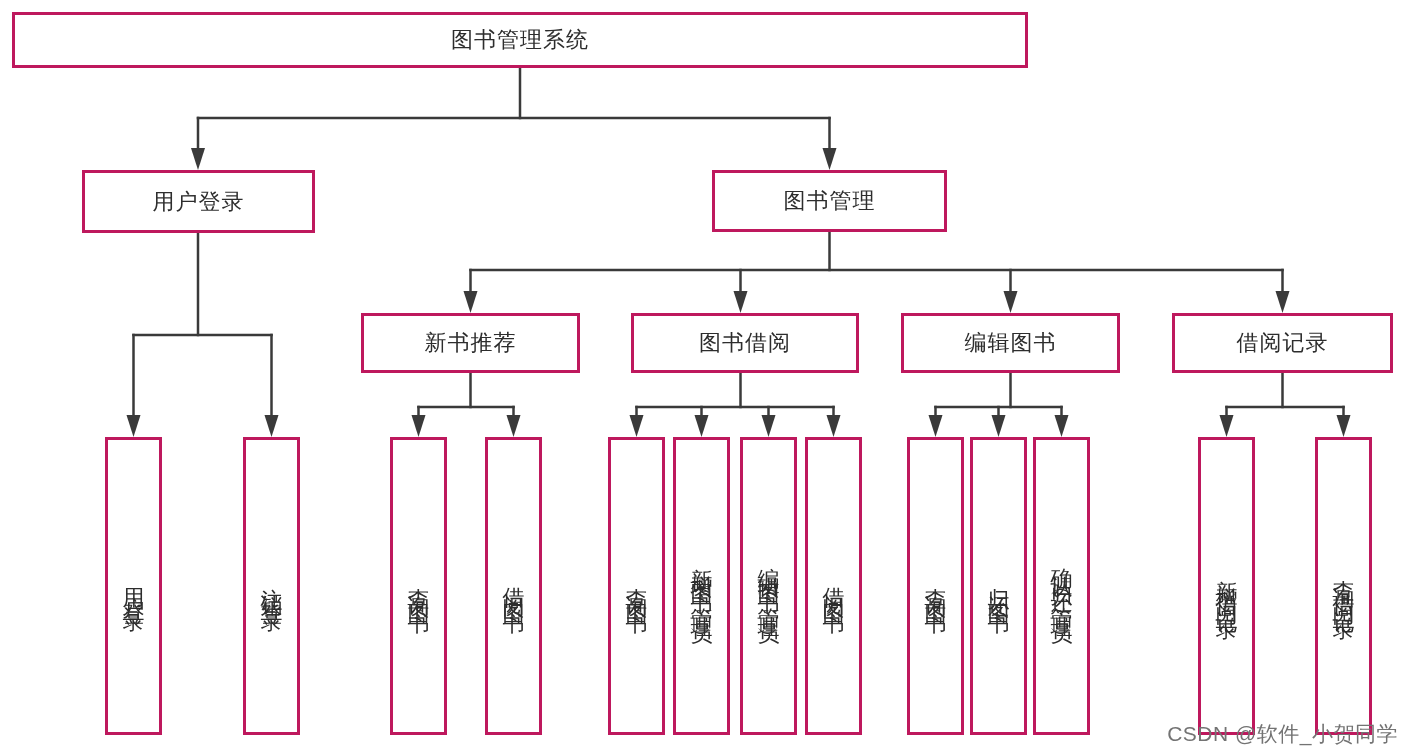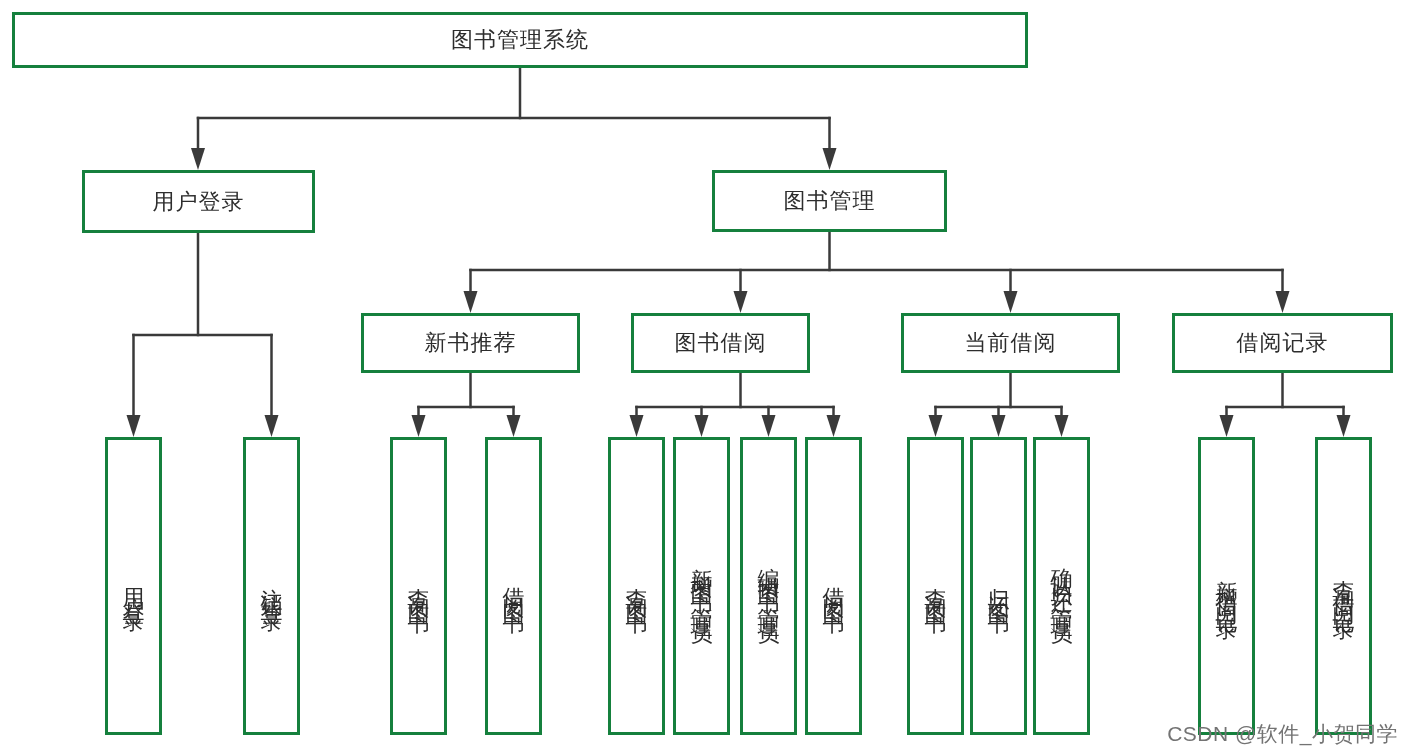--- a/index.html
+++ b/index.html
@@ -17,21 +17,21 @@
   .connector-layer {
     position: absolute;
     left: 0; top: 0;
     width: 1405px; height: 747px;
     z-index: 0;
   }
 
   .node {
     position: absolute;
     background: #ffffff;
-    border: 3px solid #15803d;
+    border: 3px solid #be185d;
     color: #2d2d2d;
     display: flex;
     align-items: center;
     justify-content: center;
     font-size: 22px;
     letter-spacing: 1px;
     z-index: 1;
     line-height: 1;
   }
 
@@ -137,22 +137,22 @@
       <polygon points="1336.5,415 1350.5,415 1343.5,437" stroke="none"></polygon>
     </g>
   </svg>
 
   <div class="node" style="left:12px; top:12px; width:1016px; height:56px;">图书管理系统</div>
 
   <div class="node" style="left:82px; top:170px; width:233px; height:63px;">用户登录</div>
   <div class="node" style="left:712px; top:170px; width:235px; height:62px;">图书管理</div>
 
   <div class="node" style="left:361px; top:313px; width:219px; height:60px;">新书推荐</div>
-  <div class="node" style="left:631px; top:313px; width:179px; height:60px;">图书借阅</div>
-  <div class="node" style="left:901px; top:313px; width:219px; height:60px;">当前借阅</div>
+  <div class="node" style="left:631px; top:313px; width:228px; height:60px;">图书借阅</div>
+  <div class="node" style="left:901px; top:313px; width:219px; height:60px;">编辑图书</div>
   <div class="node" style="left:1172px; top:313px; width:221px; height:60px;">借阅记录</div>
 
   <div class="node leaf" style="left:105px; top:437px; width:57px; height:298px;">
     <span class="vtext">用户登录</span>
   </div>
   <div class="node leaf" style="left:243px; top:437px; width:57px; height:298px;">
     <span class="vtext">注销登录</span>
   </div>
 
   <div class="node leaf" style="left:390px; top:437px; width:57px; height:298px;">

